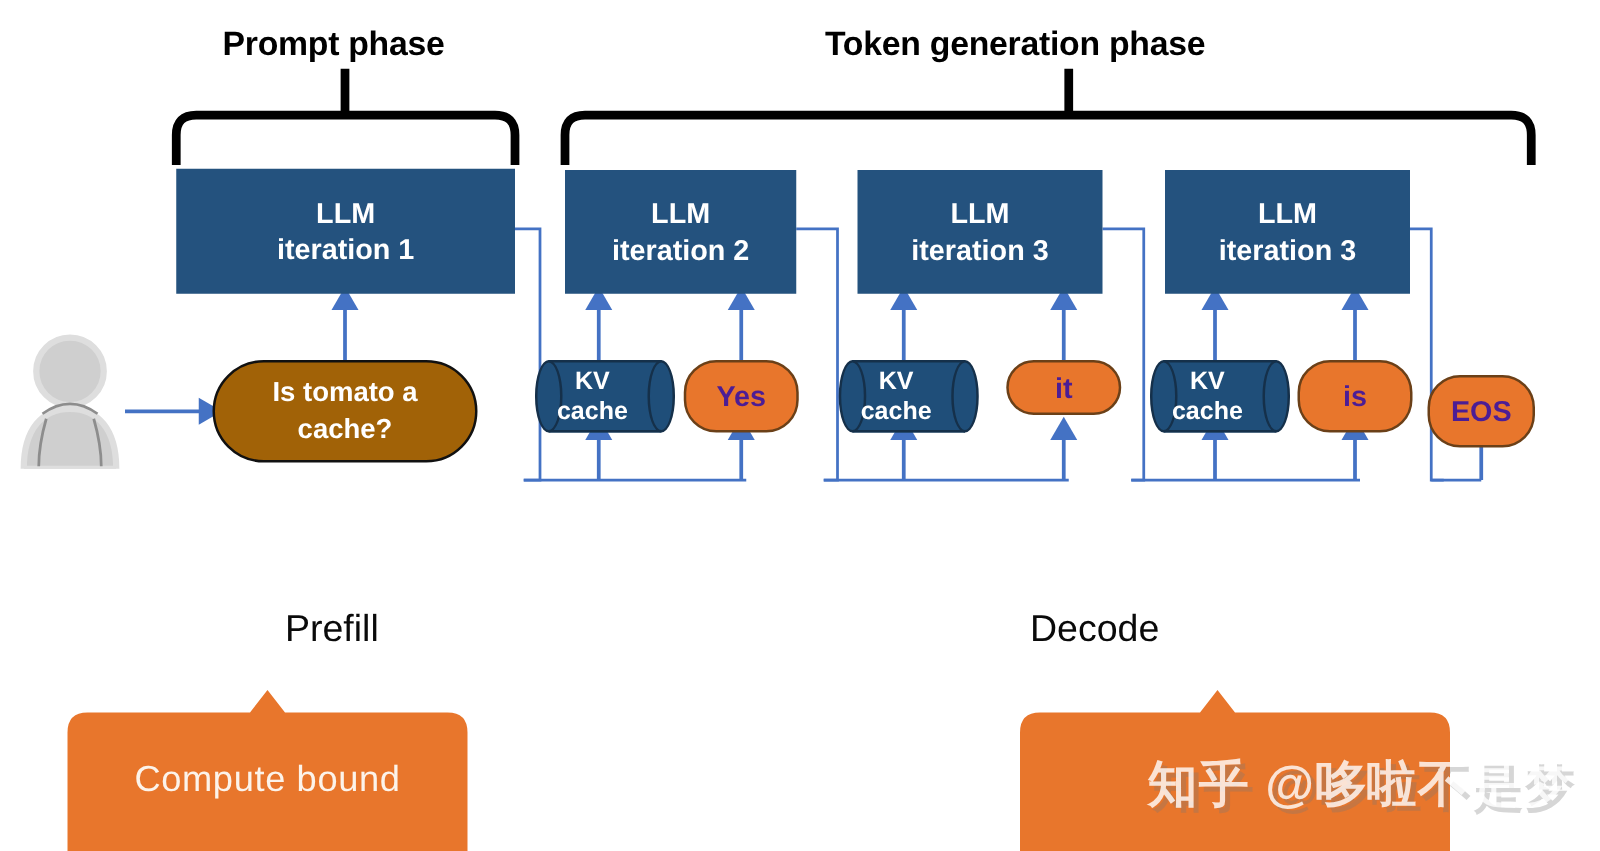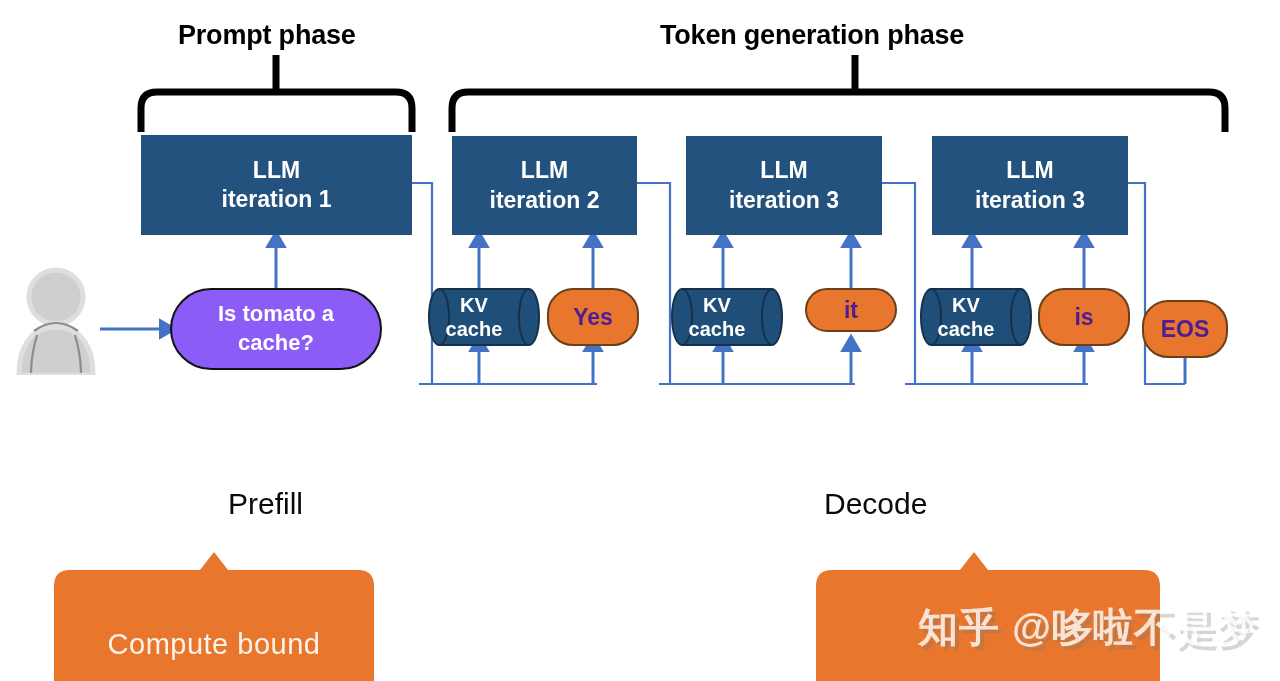--- a/index.html
+++ b/index.html
@@ -112,21 +112,21 @@
     justify-content: center;
     color: #4c1d95;
     font-weight: bold;
     font-size: 23px;
     box-sizing: border-box;
   }
 
   
   .prompt-pill {
     position: absolute;
-    background: #8b5cf6;
+    background: #a16207;
     border: 2px solid #111111;
     border-radius: 44px;
     display: flex;
     flex-direction: column;
     align-items: center;
     justify-content: center;
     color: #ffffff;
     font-weight: bold;
     font-size: 22px;
     line-height: 1.3;
@@ -153,21 +153,20 @@
   }
   .callout-text {
     position: absolute;
     left: 0;
     width: 100%;
     text-align: center;
     color: #FCF3EA;
     font-size: 29px;
     letter-spacing: 0.5px;
     white-space: nowrap;
-    margin-top: 20px;
   }
 
   
   .watermark {
     position: absolute;
     color: rgba(255,255,255,0.80);
     font-size: 40px;
     font-weight: bold;
     white-space: nowrap;
     letter-spacing: 1px;

